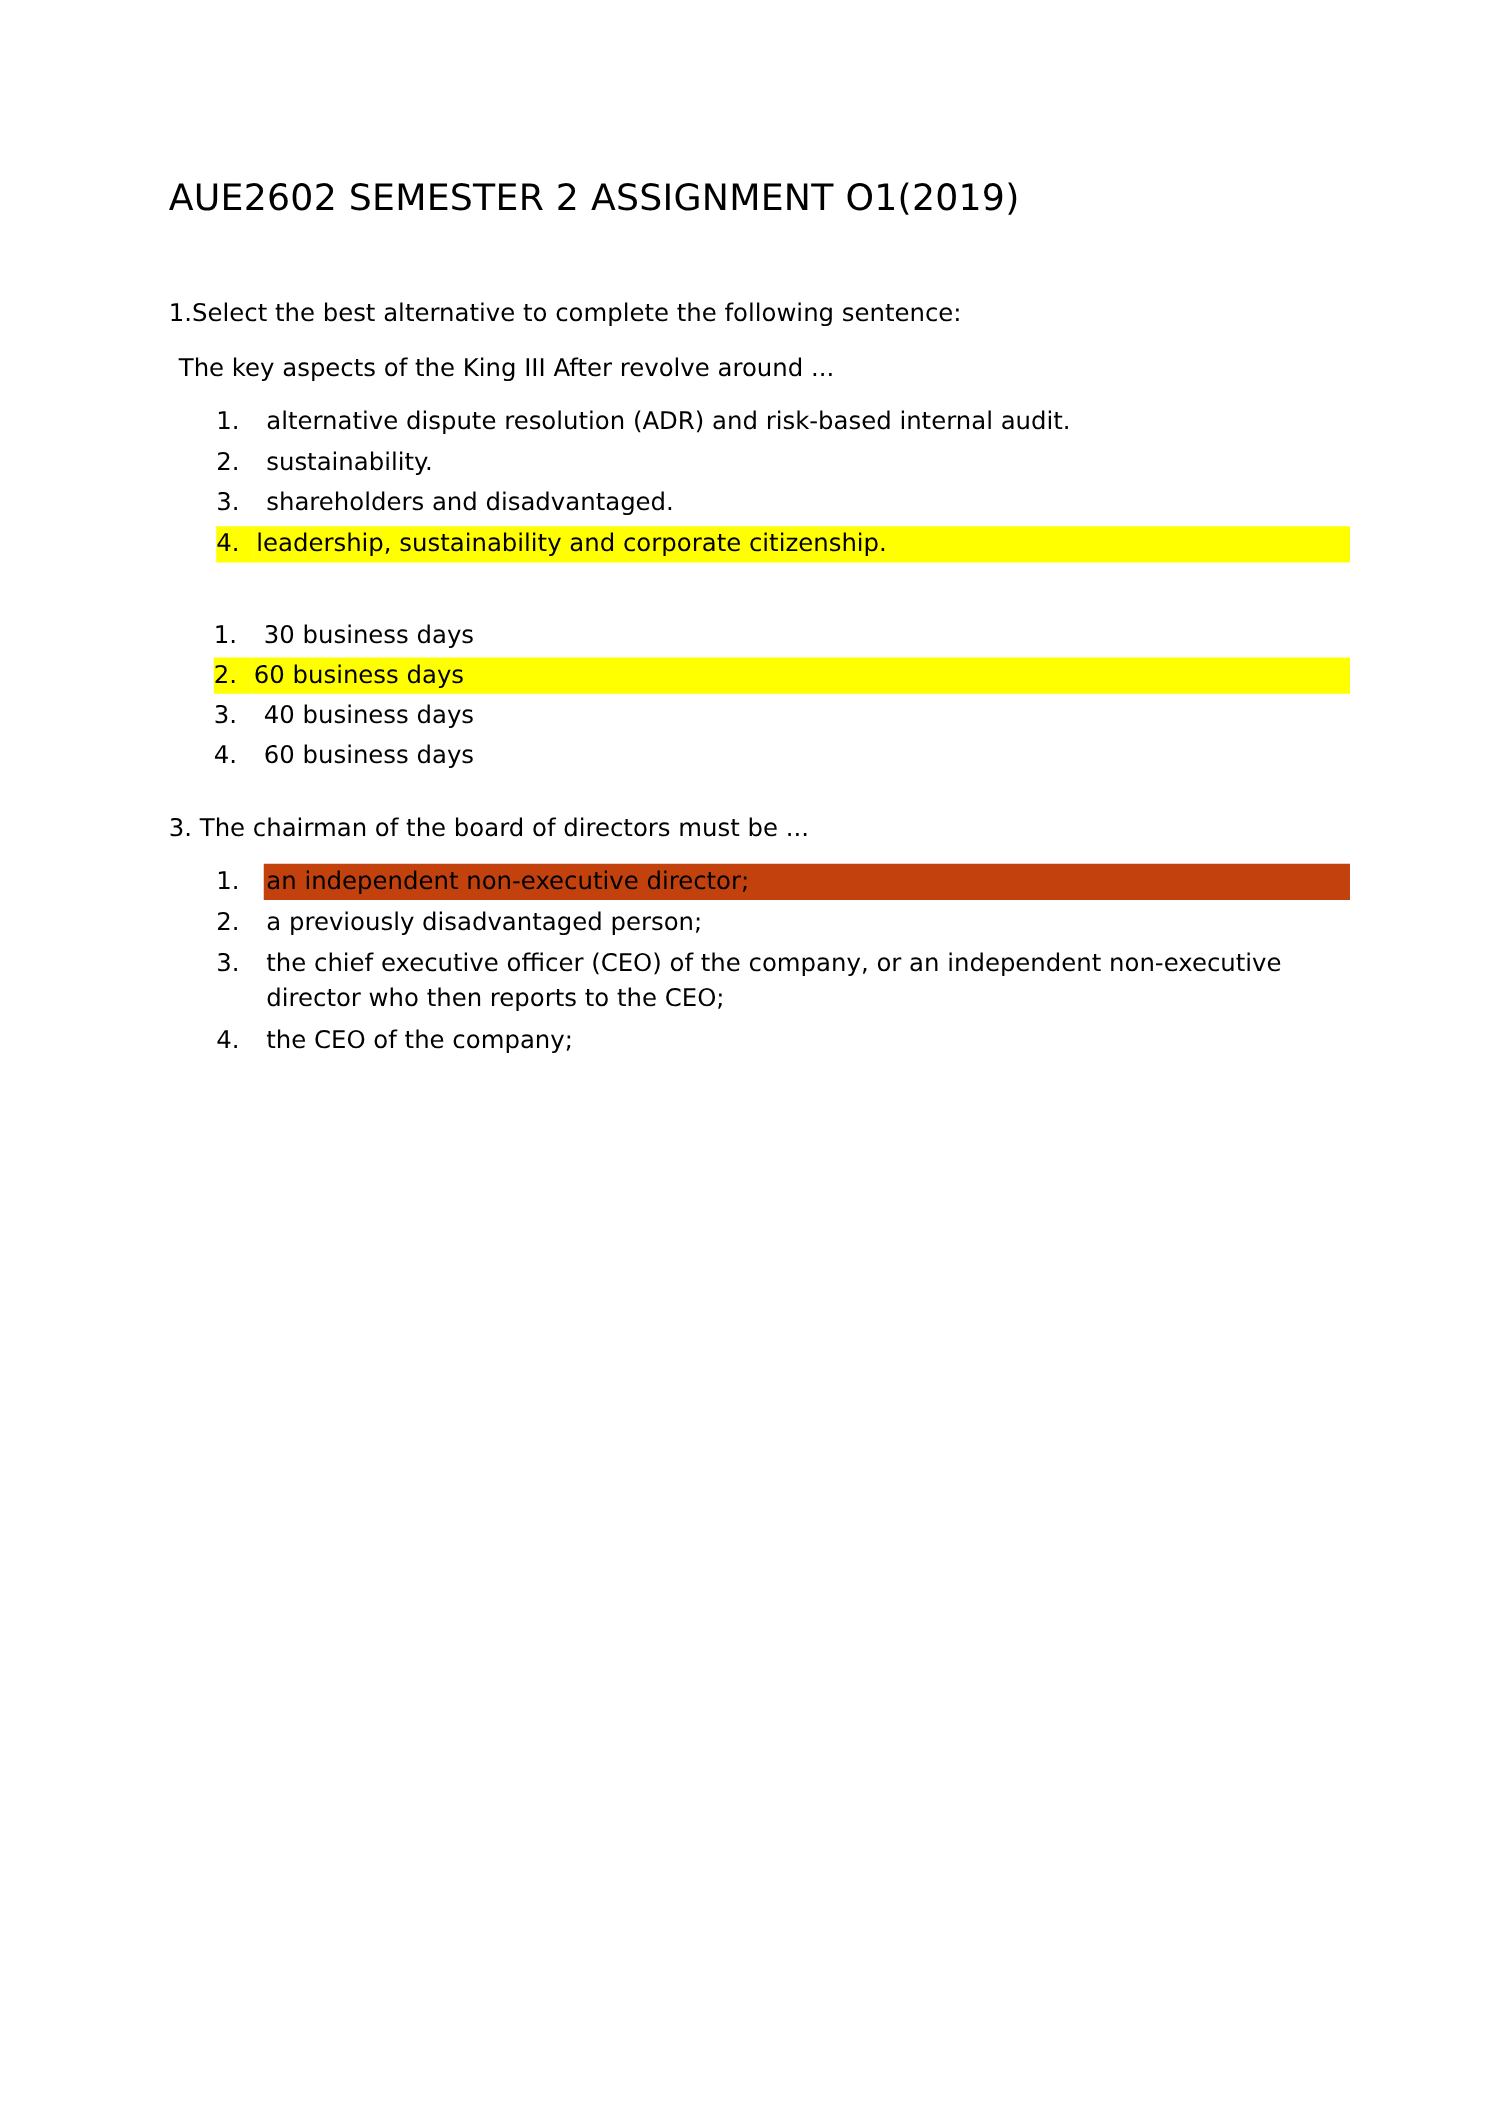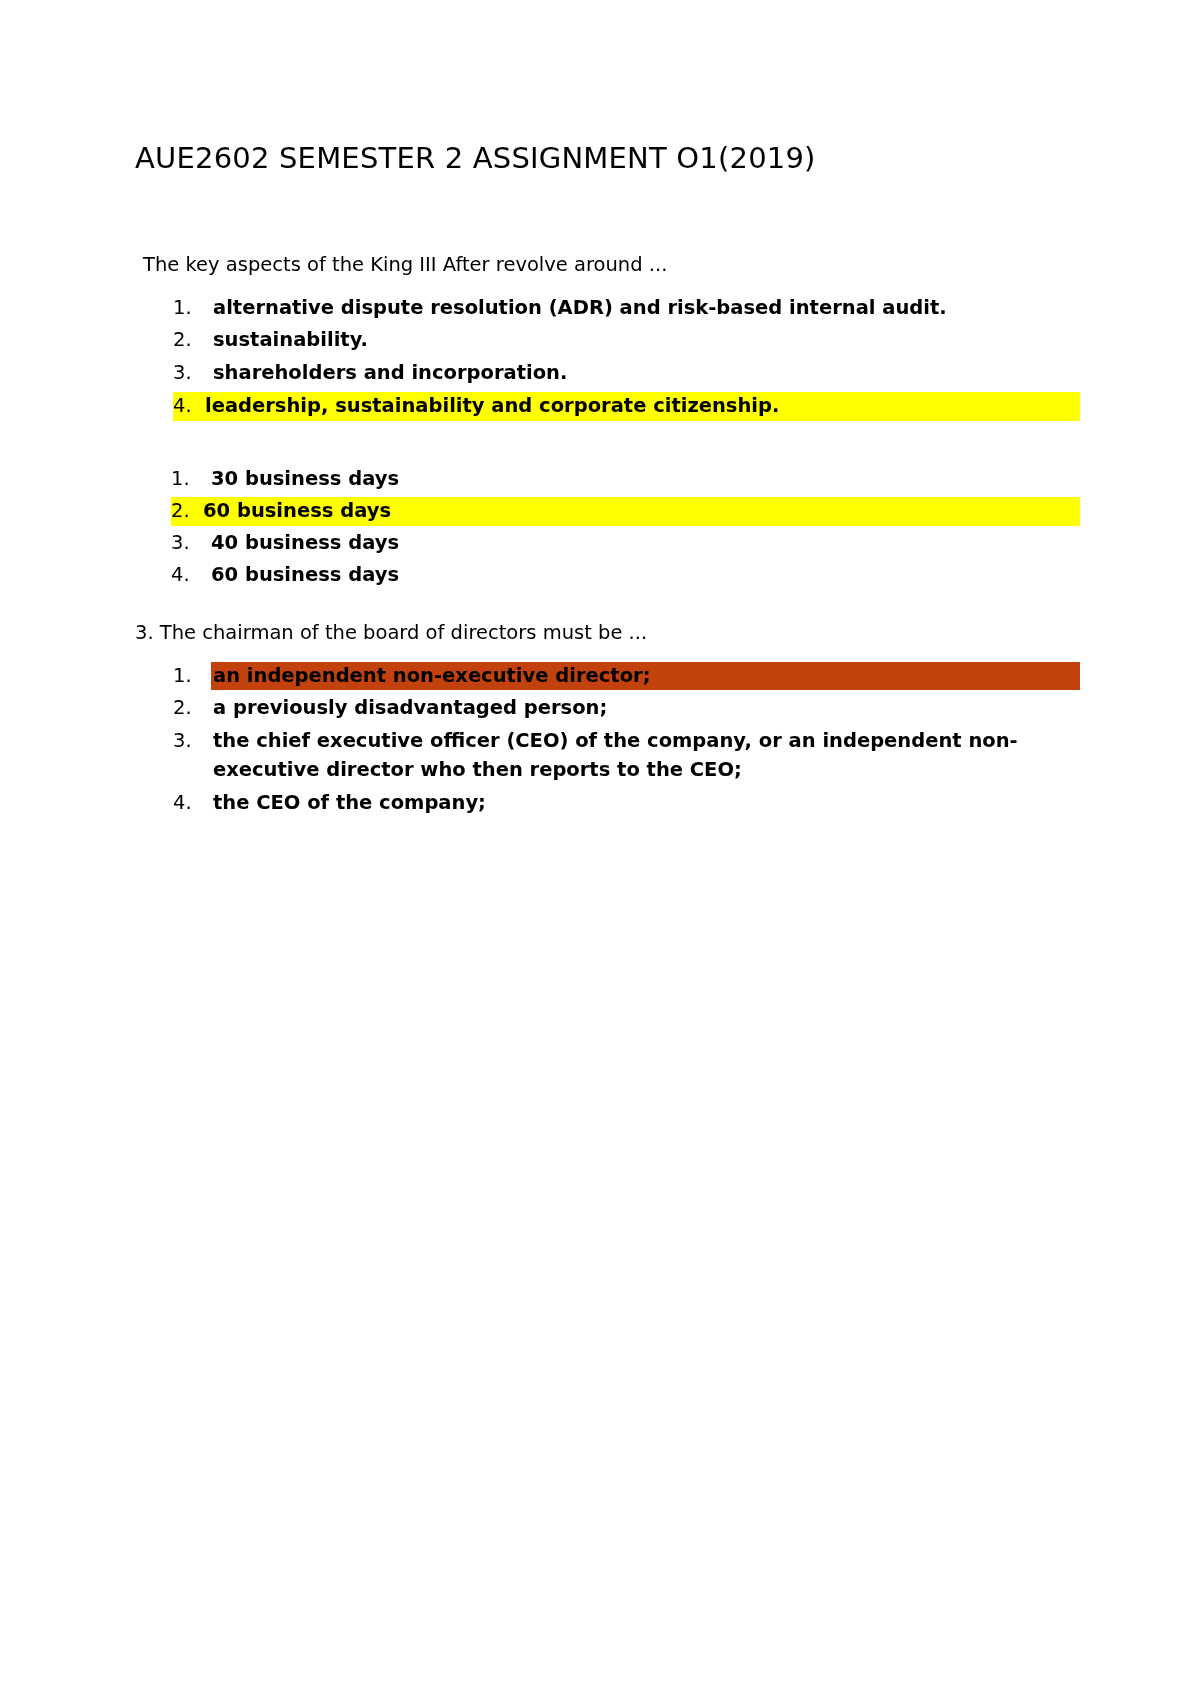--- a/index.html
+++ b/index.html
@@ -59,21 +59,20 @@
     margin: 0 0 4px 0;
   }
   .opt-num {
     width: 38px;
     flex: 0 0 38px;
     text-align: left;
   }
   .opt-text {
     flex: 1 1 auto;
     padding-left: 2px;
-    font-weight: bold;
   }
   .hl {
     background: #c2410c;
   }
   
   .opt-list li.hl-full .opt-num,
   .opt-list li.hl-full .opt-text {
     background: #ffff00;
   }
   .opt-list li.hl-full .opt-num {
@@ -90,34 +89,35 @@
 </head>
 <body>
 
 <div class="page">
 
   <h1 class="doc-title">AUE2602 SEMESTER 2 ASSIGNMENT O1(2019)</h1>
 
   <div class="spacer-lg"></div>
 
   <div class="q-block">
+    <p class="q-stem">1.Select the best alternative to complete the following sentence:</p>
     <div class="spacer-sm"></div>
     <p class="q-stem stem-indent">The key aspects of the King III After revolve around ...</p>
     <ul class="opt-list">
       <li>
         <span class="opt-num">1.</span>
         <span class="opt-text">alternative dispute resolution (ADR) and risk-based internal audit.</span>
       </li>
       <li>
         <span class="opt-num">2.</span>
         <span class="opt-text">sustainability.</span>
       </li>
       <li>
         <span class="opt-num">3.</span>
-        <span class="opt-text">shareholders and incorporation.</span>
+        <span class="opt-text">shareholders and disadvantaged.</span>
       </li>
       <li class="hl-full">
         <span class="opt-num">4.</span>
         <span class="opt-text">leadership, sustainability and corporate citizenship.</span>
       </li>
     </ul>
   </div>
 
   <div class="spacer-md"></div>
 

